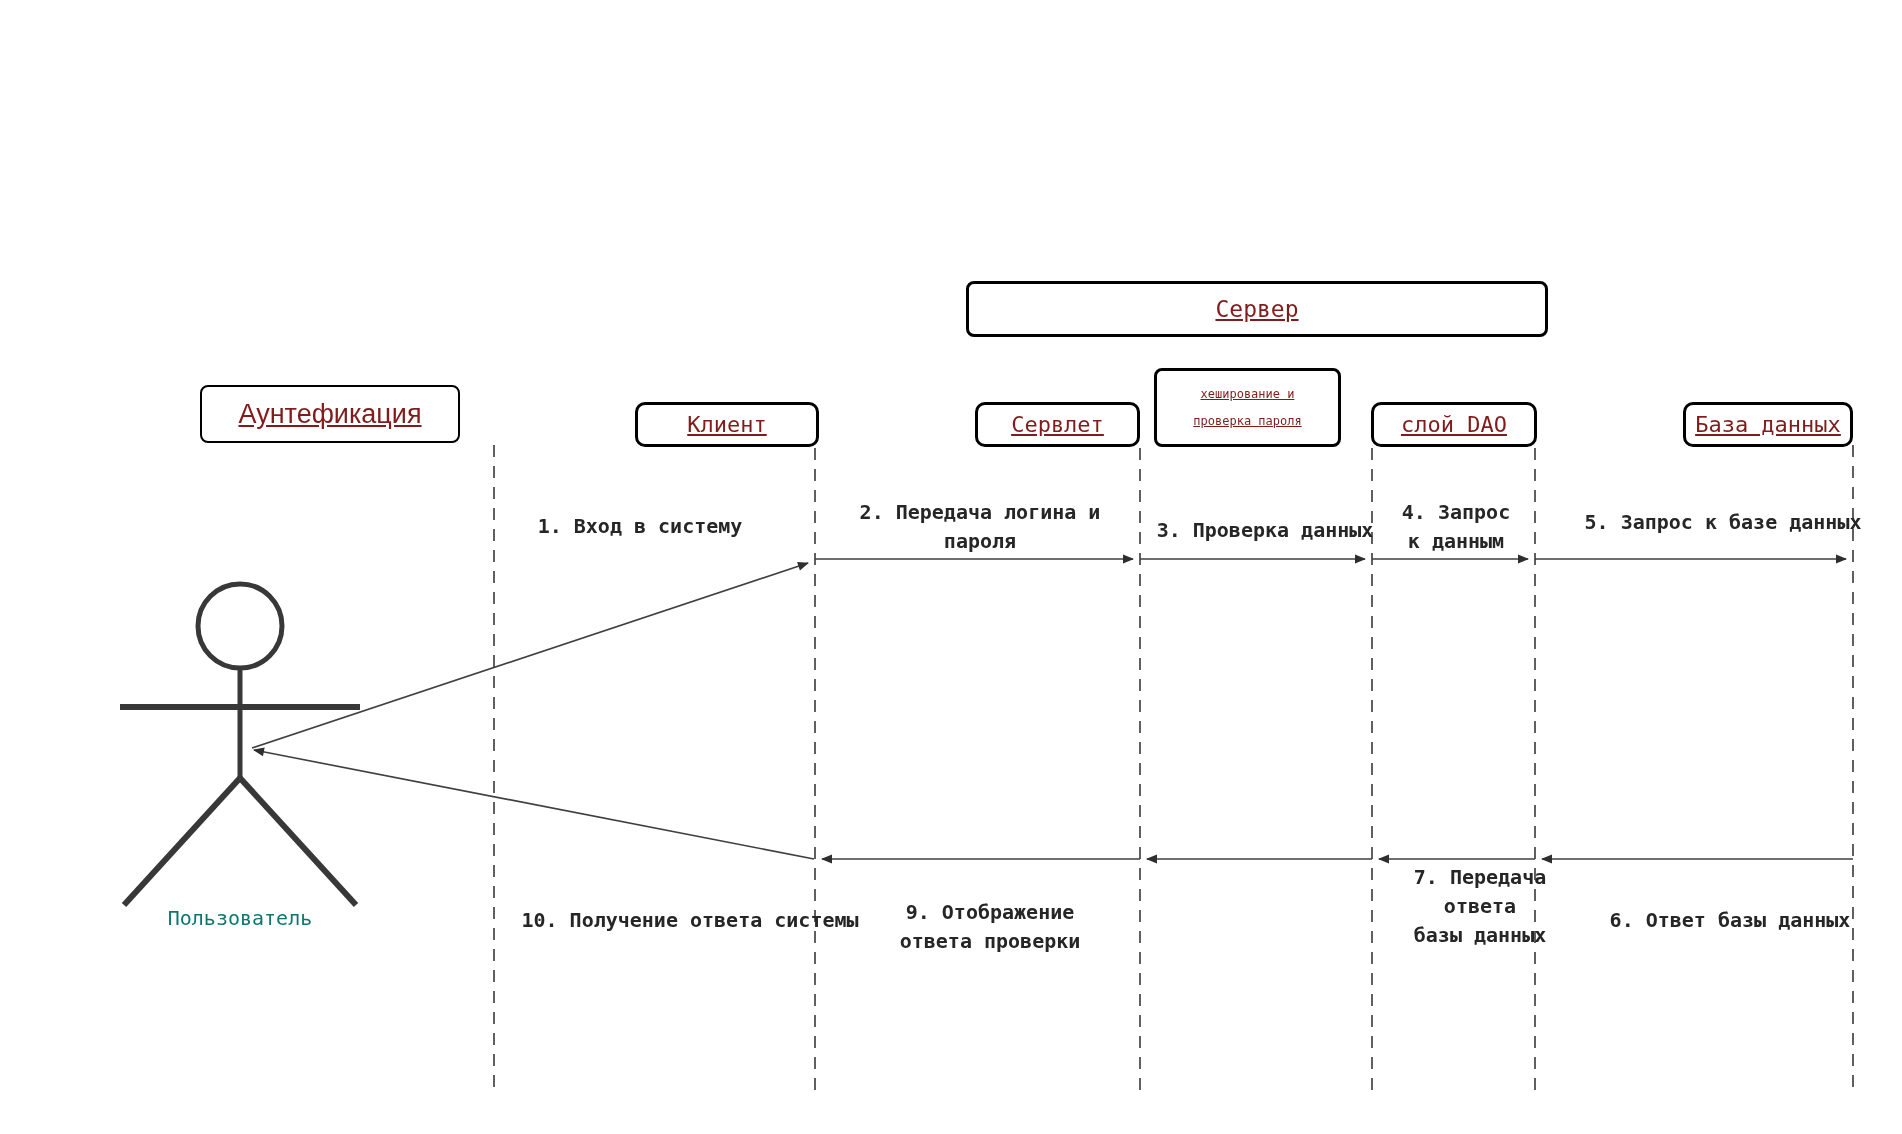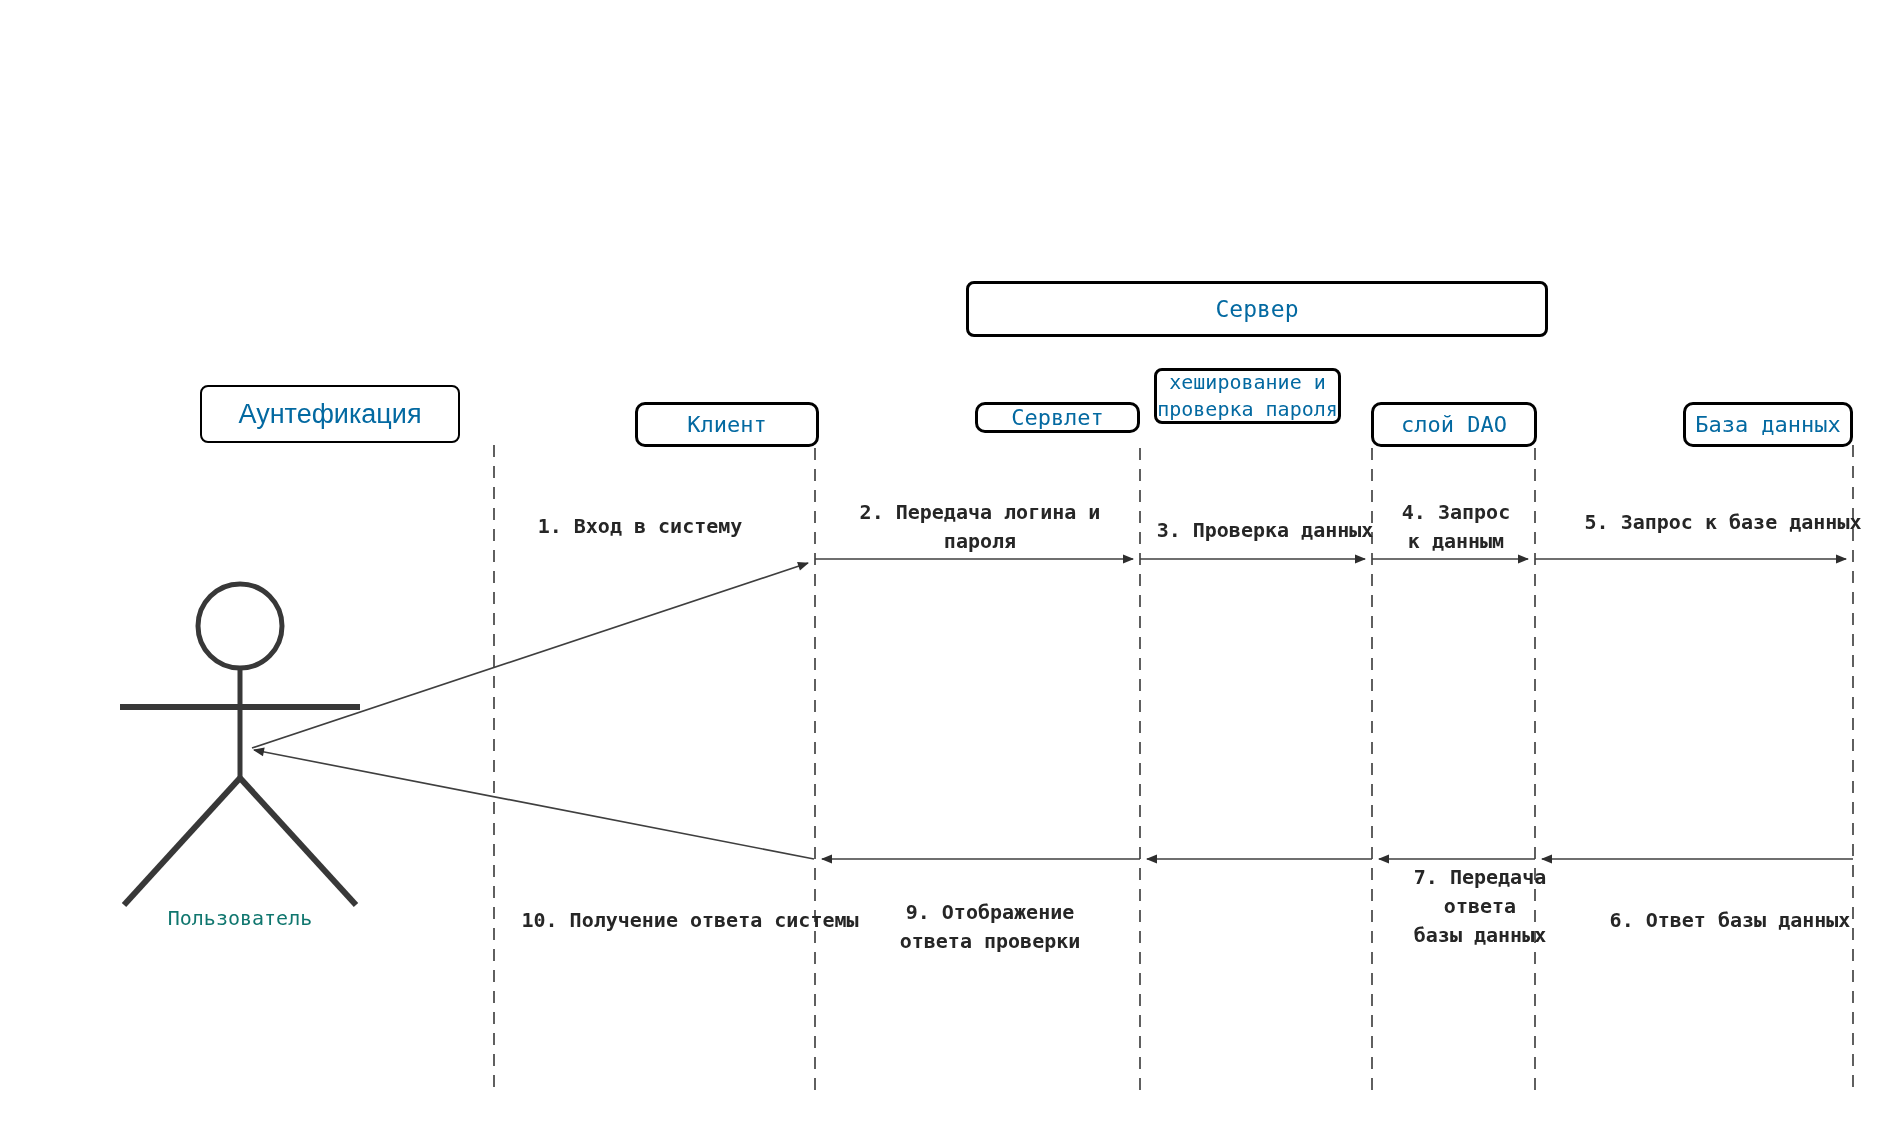--- a/index.html
+++ b/index.html
@@ -17,34 +17,35 @@
   .node {
     position: absolute;
     box-sizing: border-box;
     background: #ffffff;
     border: 3px solid #000000;
     border-radius: 10px;
     display: flex;
     flex-direction: column;
     align-items: center;
     justify-content: center;
-    color: #0369a1;
+    color: #7f1d1d;
     font-family: "DejaVu Sans Mono", monospace;
     font-size: 22px;
     line-height: 26px;
     white-space: nowrap;
     text-align: center;
+    text-decoration: underline;
   }
   .node--server   { left: 966px;  top: 281px; width: 582px; height: 56px; border-radius: 8px; font-size: 23px; }
   .node--auth     { left: 200px;  top: 385px; width: 260px; height: 58px; border-width: 2px; border-radius: 8px;
                     font-family: "Liberation Sans", sans-serif; font-size: 27px; }
   .node--client   { left: 635px;  top: 402px; width: 184px; height: 45px; justify-content: center; }
-  .node--servlet  { left: 975px;  top: 402px; width: 165px; height: 31px; }
-  .node--hashing  { left: 1154px; top: 368px; width: 187px; height: 56px; border-radius: 8px;
-                    font-size: 20px; line-height: 27px; justify-content: center; }
+  .node--servlet  { left: 975px;  top: 402px; width: 165px; height: 45px; }
+  .node--hashing  { left: 1154px; top: 368px; width: 187px; height: 79px; border-radius: 8px;
+                    font-size: 12px; line-height: 27px; justify-content: center; }
   .node--dao      { left: 1371px; top: 402px; width: 166px; height: 45px; }
   .node--database { left: 1683px; top: 402px; width: 170px; height: 45px; }
 
   
   .msg {
     position: absolute;
     transform: translateX(-50%);
     font-family: "DejaVu Sans Mono", monospace;
     font-weight: bold;
     font-size: 20px;

